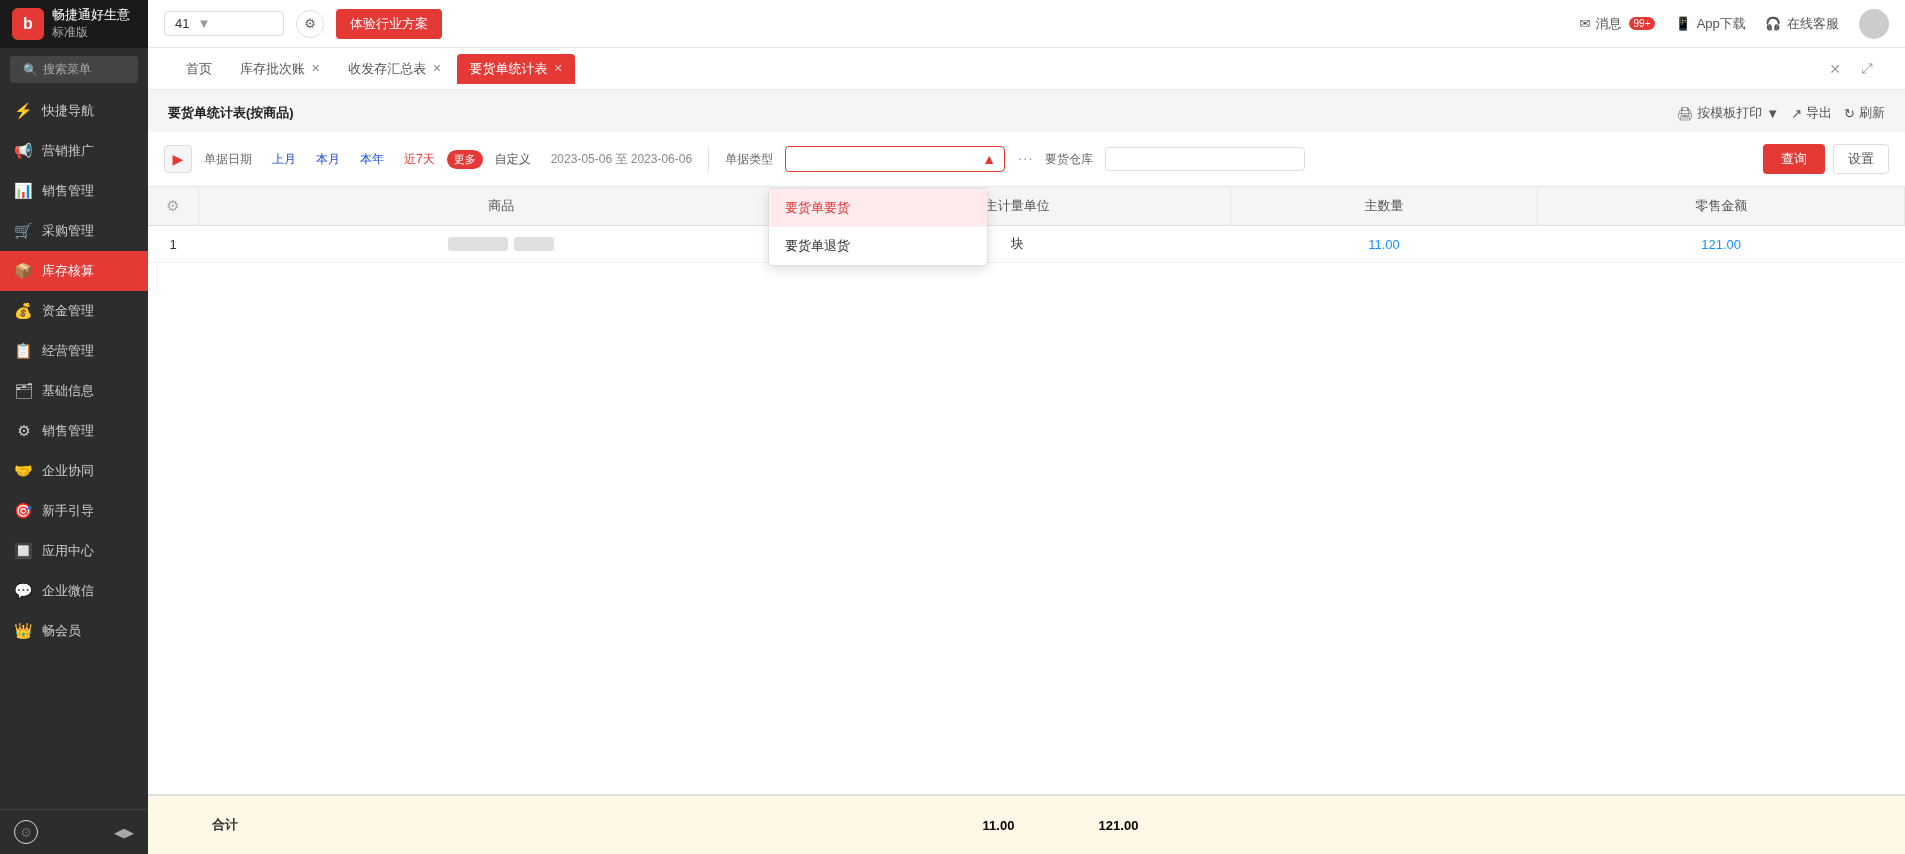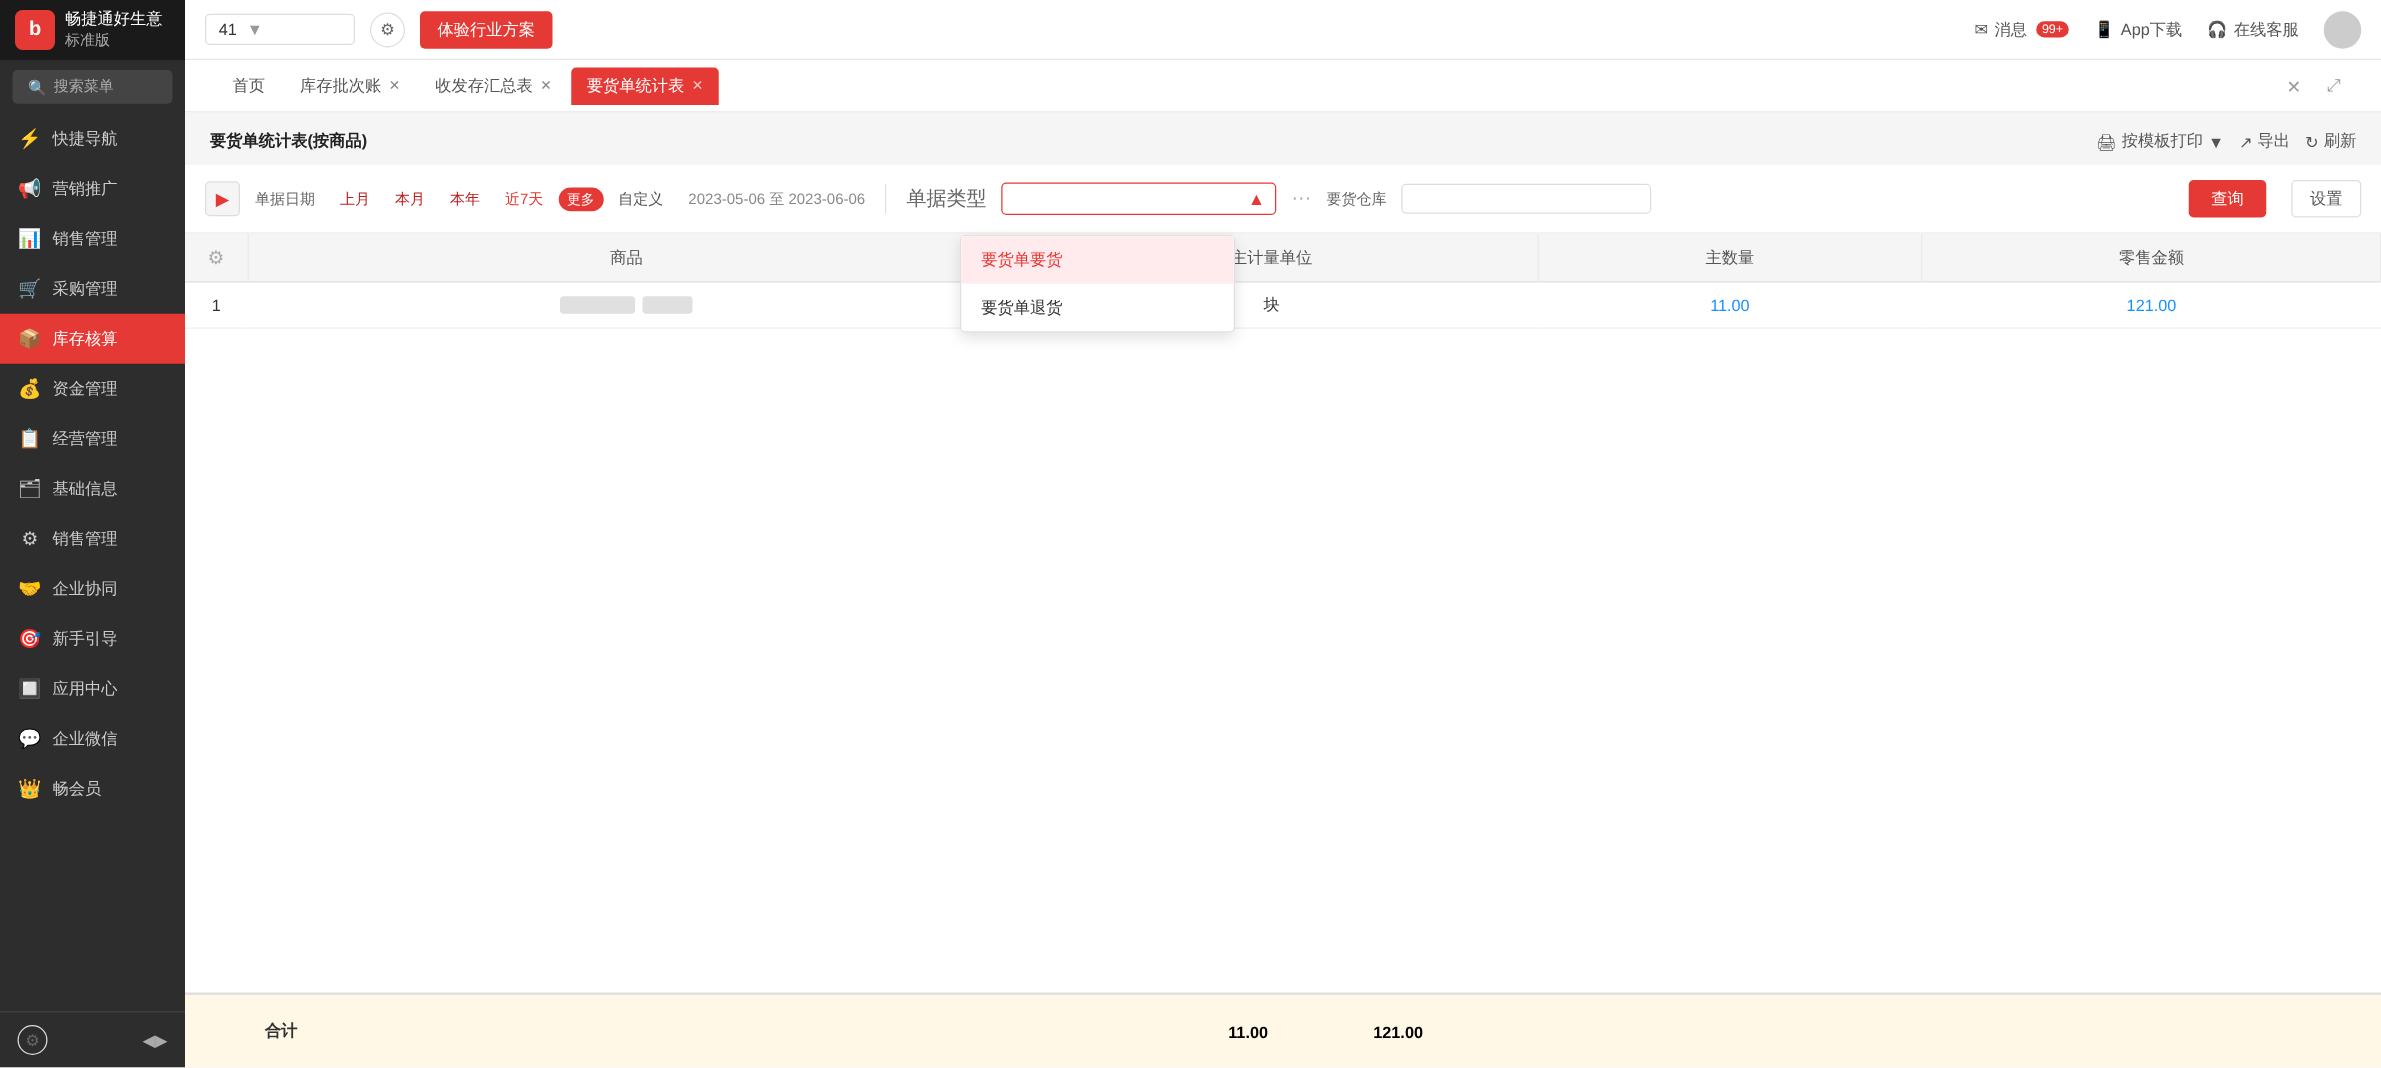--- a/index.html
+++ b/index.html
@@ -279,21 +279,21 @@
       display: flex;
       align-items: center;
       gap: 4px;
     }
     .date-btn {
       padding: 3px 8px;
       border: none;
       background: none;
       cursor: pointer;
       font-size: 12px;
-      color: #b91c1c;
+      color: #1d4ed8;
       font-family: inherit;
     }
     .date-btn.active { color: #e53935; }
     .date-btn-more {
       background: #e53935;
       color: white;
       border-radius: 10px;
       padding: 2px 7px;
       font-size: 11px;
       cursor: pointer;
@@ -311,21 +311,21 @@
       font-size: 12px;
       color: #888;
     }
     .filter-divider {
       width: 1px;
       height: 24px;
       background: #e0e0e0;
       margin: 0 4px;
     }
     .filter-type-label {
-      font-size: 16px;
+      font-size: 12px;
       color: #666;
     }
     .filter-type-input {
       display: flex;
       align-items: center;
       border: 1px solid #e53935;
       border-radius: 4px;
       padding: 4px 8px;
       min-width: 220px;
       background: #fff;
@@ -360,21 +360,21 @@
     .warehouse-input input {
       border: none;
       outline: none;
       font-size: 12px;
       flex: 1;
       font-family: inherit;
     }
     .filter-actions {
       margin-left: auto;
       display: flex;
-      gap: 20px;
+      gap: 8px;
       align-items: center;
     }
     .query-btn {
       background: #e53935;
       color: white;
       border: none;
       border-radius: 4px;
       padding: 6px 18px;
       font-size: 13px;
       cursor: pointer;

